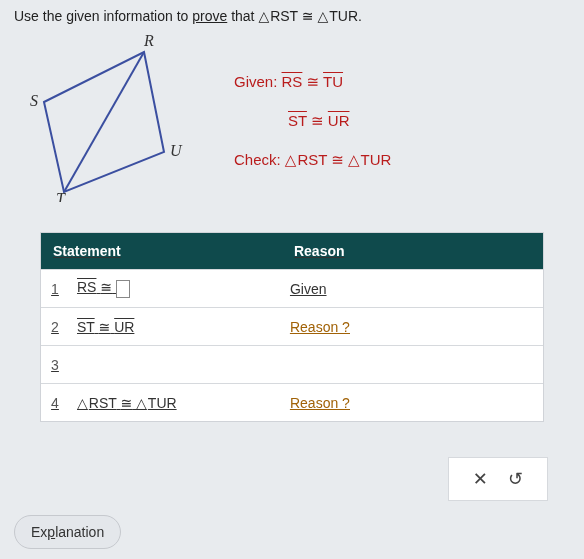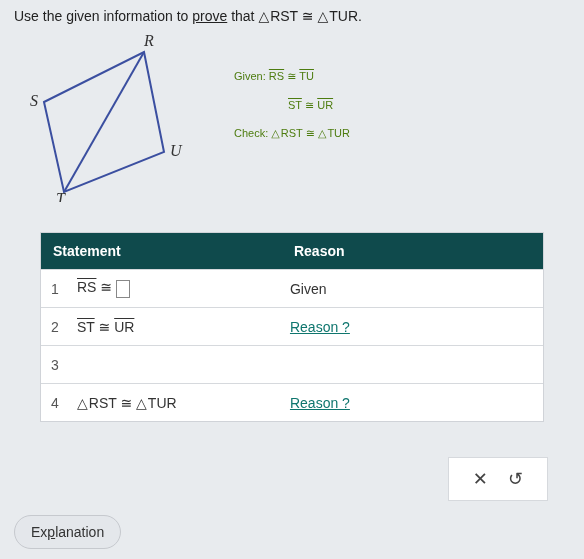--- a/index.html
+++ b/index.html
@@ -25,31 +25,32 @@
       padding: 0 14px;
       gap: 40px;
     }
     .figure {
       width: 180px;
       height: 170px;
       position: relative;
     }
     .givens {
       padding-top: 30px;
-      font-size: 11px;
-      color: #4d7c0f;
+      font-size: 15px;
+      color: #b91c1c;
       line-height: 2.6;
     }
     .seg { text-decoration: overline; }
     .tri::before { content: "\25B3"; margin-right: 1px; }
     .cong::before { content: "\2245"; }
     .table-wrap {
       margin: 30px 40px 10px 40px;
       background: #fff;
       border: 1px solid #d0d3d8;
+      text-decoration: underline;
     }
     .thead {
       display: flex;
       background: #0f4a4c;
       color: #fff;
       font-weight: bold;
     }
     .thead .c1, .thead .c2 {
       padding: 10px 12px;
     }
@@ -65,21 +66,21 @@
     .trow .stmt { width: calc(48% - 28px); padding: 6px 8px; }
     .trow .reason { width: 52%; padding: 6px 8px; }
     .slot {
       display: inline-block;
       border: 1px solid #888;
       width: 14px;
       height: 18px;
       vertical-align: middle;
       background: #fff;
     }
-    .rlink { text-decoration: underline; color: #0f766e; cursor: pointer; text-align: right; }
+    .rlink { text-decoration: underline; color: #a16207; cursor: pointer; text-align: right; }
     .controls {
       position: absolute;
       right: 36px;
       bottom: 58px;
       display: flex;
       gap: 20px;
       background: #fff;
       border: 1px solid #d6d9dd;
       padding: 10px 24px;
     }

